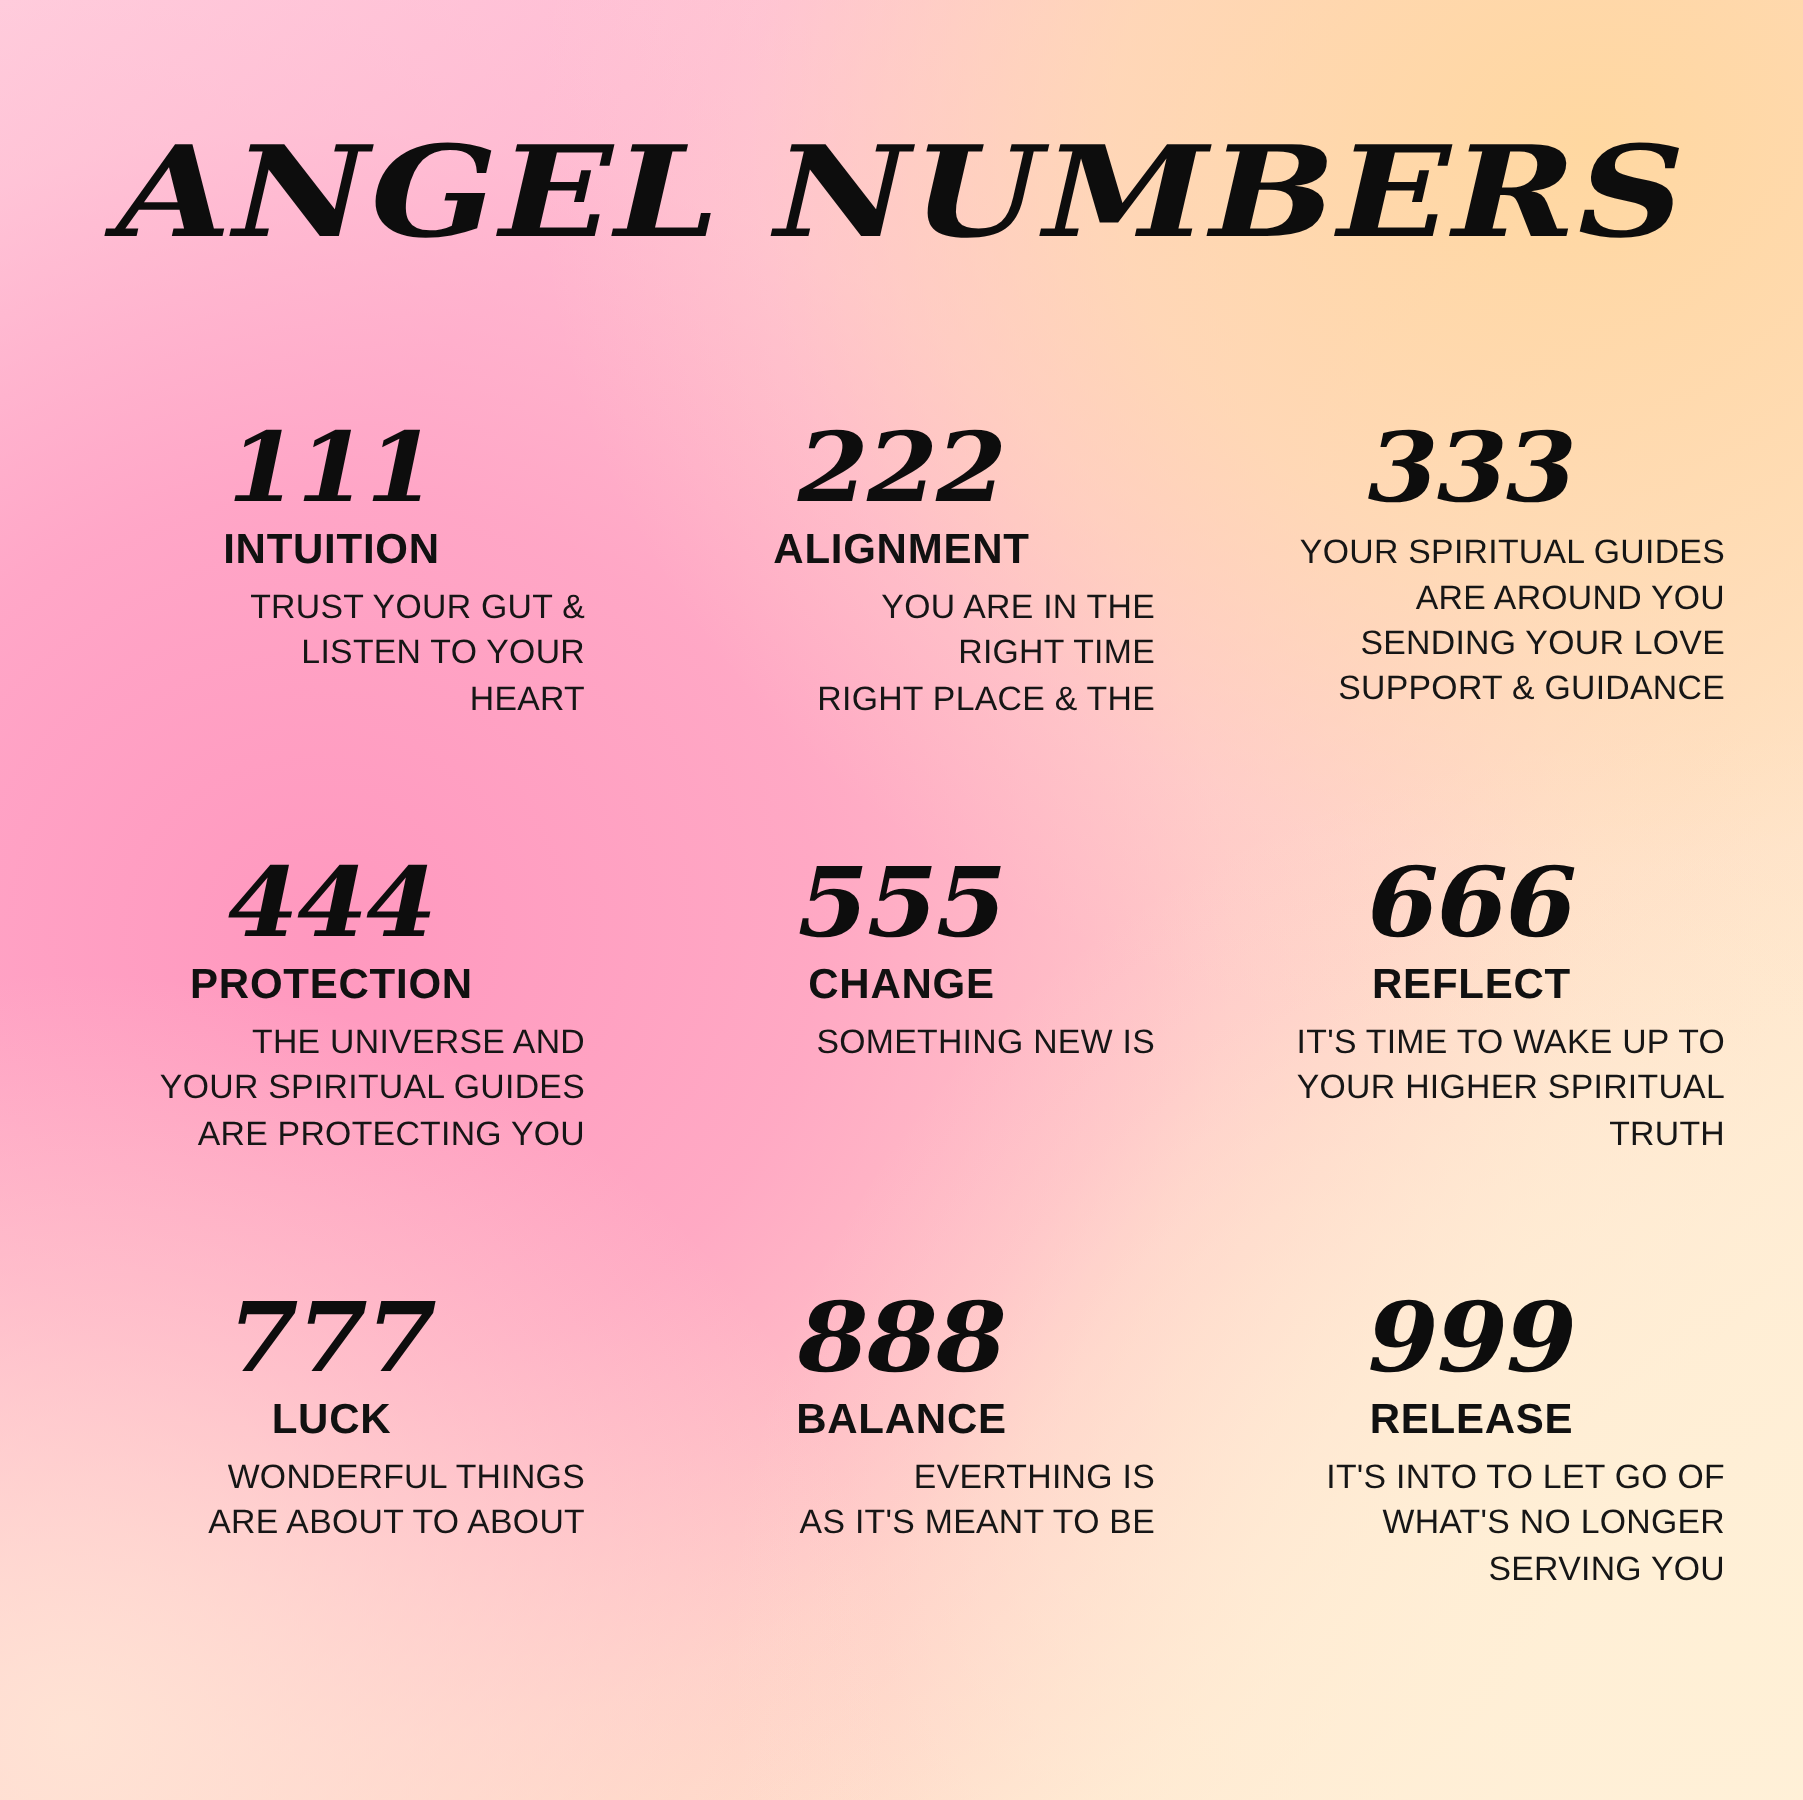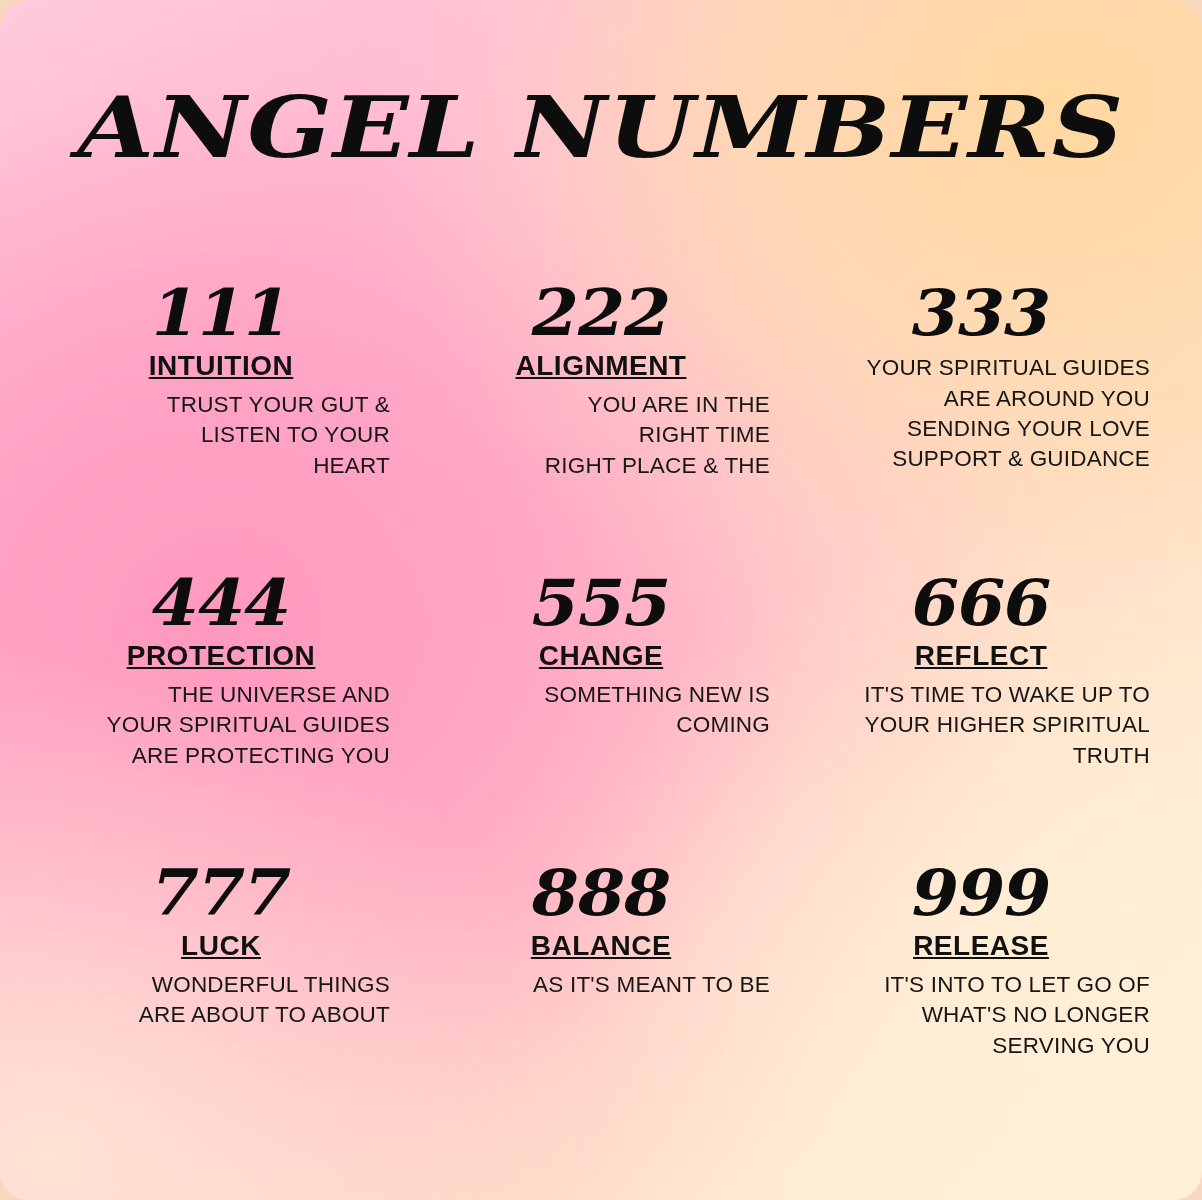--- a/index.html
+++ b/index.html
@@ -17,21 +17,20 @@
     position: relative;
     width: 1202px;
     height: 1200px;
     overflow: hidden;
     background:
       radial-gradient(ellipse 900px 780px at 88% 8%, rgba(255,216,160,0.98) 0%, rgba(255,221,175,0.75) 35%, rgba(255,229,199,0.18) 62%, rgba(255,229,199,0) 78%),
       radial-gradient(ellipse 820px 760px at 96% 92%, rgba(255,240,214,0.98) 0%, rgba(255,238,214,0.70) 38%, rgba(255,240,220,0.12) 68%, rgba(255,240,220,0) 82%),
       radial-gradient(ellipse 760px 700px at 4% 96%, rgba(255,232,214,0.85) 0%, rgba(255,232,214,0.35) 42%, rgba(255,232,214,0) 72%),
       radial-gradient(ellipse 1100px 980px at 18% 52%, rgba(255,150,190,0.95) 0%, rgba(255,160,195,0.80) 30%, rgba(255,185,205,0.42) 55%, rgba(255,210,215,0.10) 76%, rgba(255,215,215,0) 88%),
       linear-gradient(135deg, #ffd0e0 0%, #ffbcd6 22%, #ffc8c8 46%, #ffdfc4 68%, #ffecd2 85%, #fff3e2 100%);
-    border-radius: 28px;
   }
   .title {
     position: absolute;
     top: 86px;
     left: 0;
     width: 100%;
     text-align: center;
     font-family: "DejaVu Serif", serif;
     font-weight: 700;
     font-style: italic;
@@ -68,21 +67,20 @@
     transform: scaleX(1.06);
   }
   .kw {
     margin-top: 6px;
     font-family: "Liberation Sans", sans-serif;
     font-weight: 700;
     font-size: 28px;
     letter-spacing: 0.5px;
     color: #111111;
     line-height: 1.1;
-    text-decoration: underline;
   }
   .desc {
     margin-top: 8px;
     font-family: "Liberation Sans", sans-serif;
     font-weight: 400;
     font-size: 22.5px;
     line-height: 1.35;
     color: #161616;
     letter-spacing: 0.2px;
     text-align: right;
@@ -138,21 +136,20 @@
         <span>YOUR SPIRITUAL GUIDES</span>
         <span>ARE PROTECTING YOU</span>
       </div>
     </div>
 
     <div class="cell">
       <div class="num">555</div>
       <div class="kw">CHANGE</div>
       <div class="desc">
         <span>SOMETHING NEW IS</span>
-        <span>COMING</span>
       </div>
     </div>
 
     <div class="cell">
       <div class="num">666</div>
       <div class="kw">REFLECT</div>
       <div class="desc">
         <span>IT'S TIME TO WAKE UP TO</span>
         <span>YOUR HIGHER SPIRITUAL</span>
         <span>TRUTH</span>
@@ -165,20 +162,21 @@
       <div class="desc">
         <span>WONDERFUL THINGS</span>
         <span>ARE ABOUT TO ABOUT</span>
       </div>
     </div>
 
     <div class="cell">
       <div class="num">888</div>
       <div class="kw">BALANCE</div>
       <div class="desc">
+        <span>EVERTHING IS</span>
         <span>AS IT'S MEANT TO BE</span>
       </div>
     </div>
 
     <div class="cell">
       <div class="num">999</div>
       <div class="kw">RELEASE</div>
       <div class="desc">
         <span>IT'S INTO TO LET GO OF</span>
         <span>WHAT'S NO LONGER</span>

